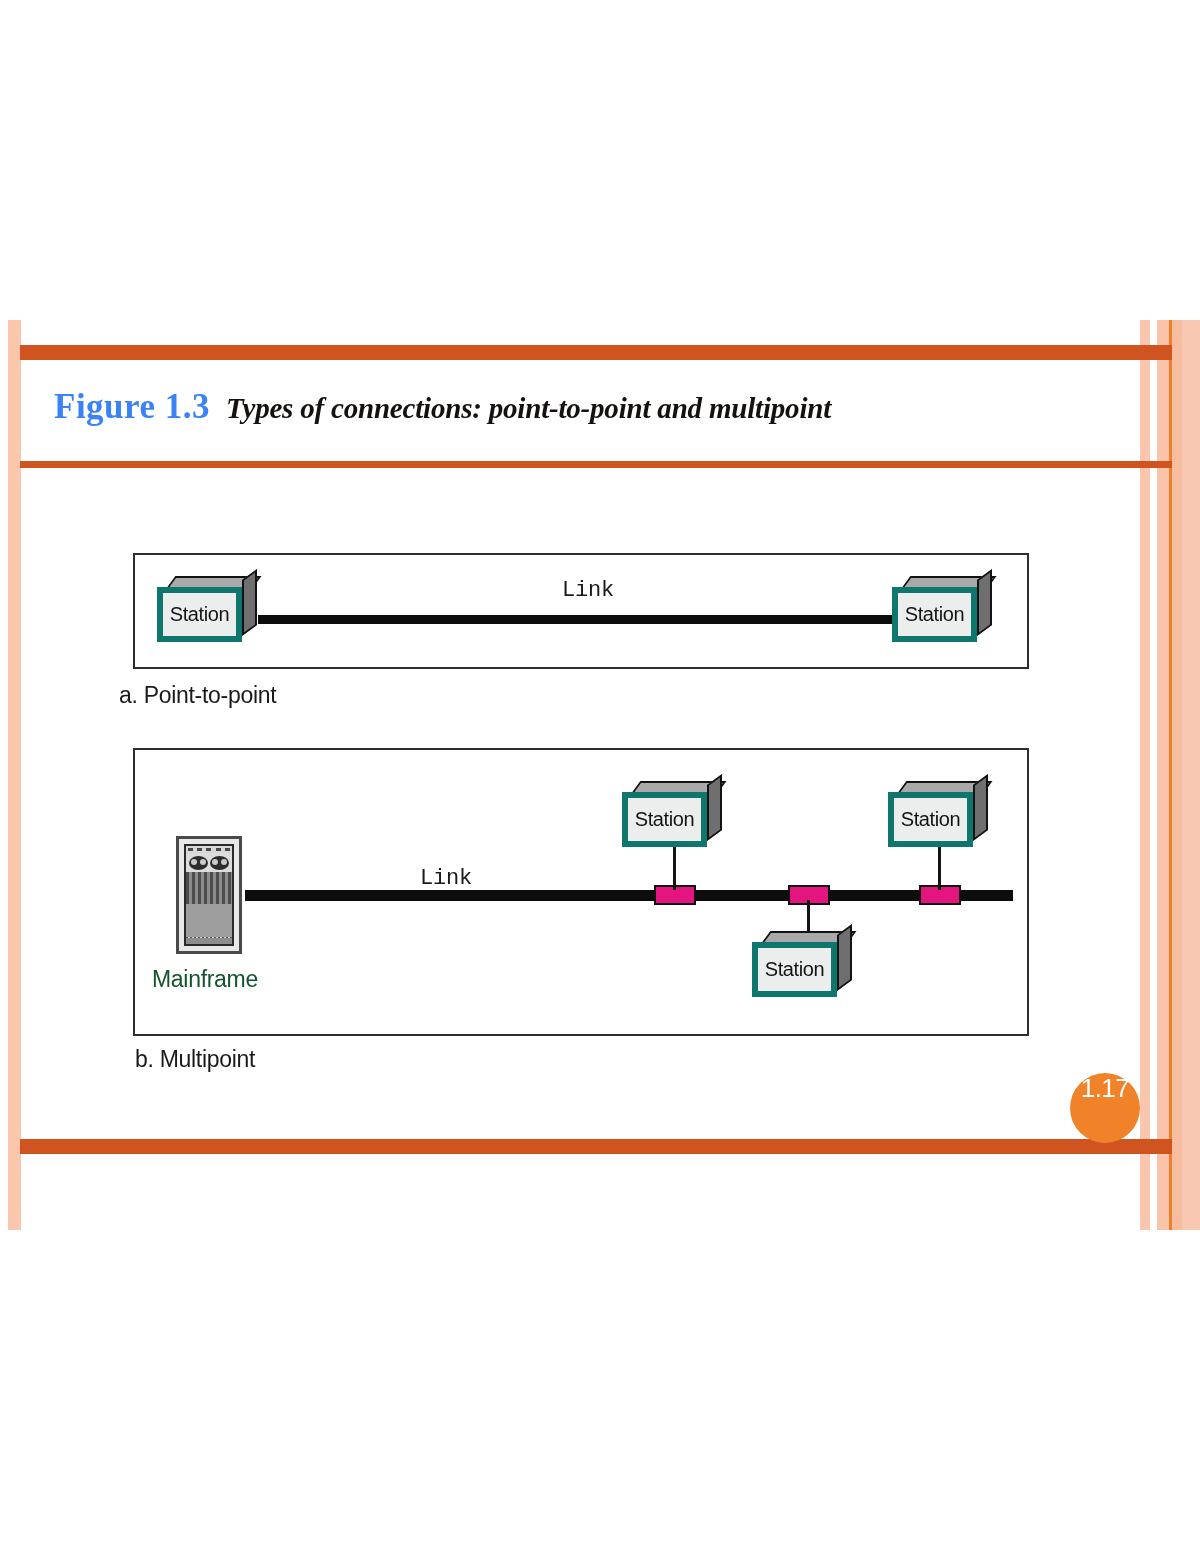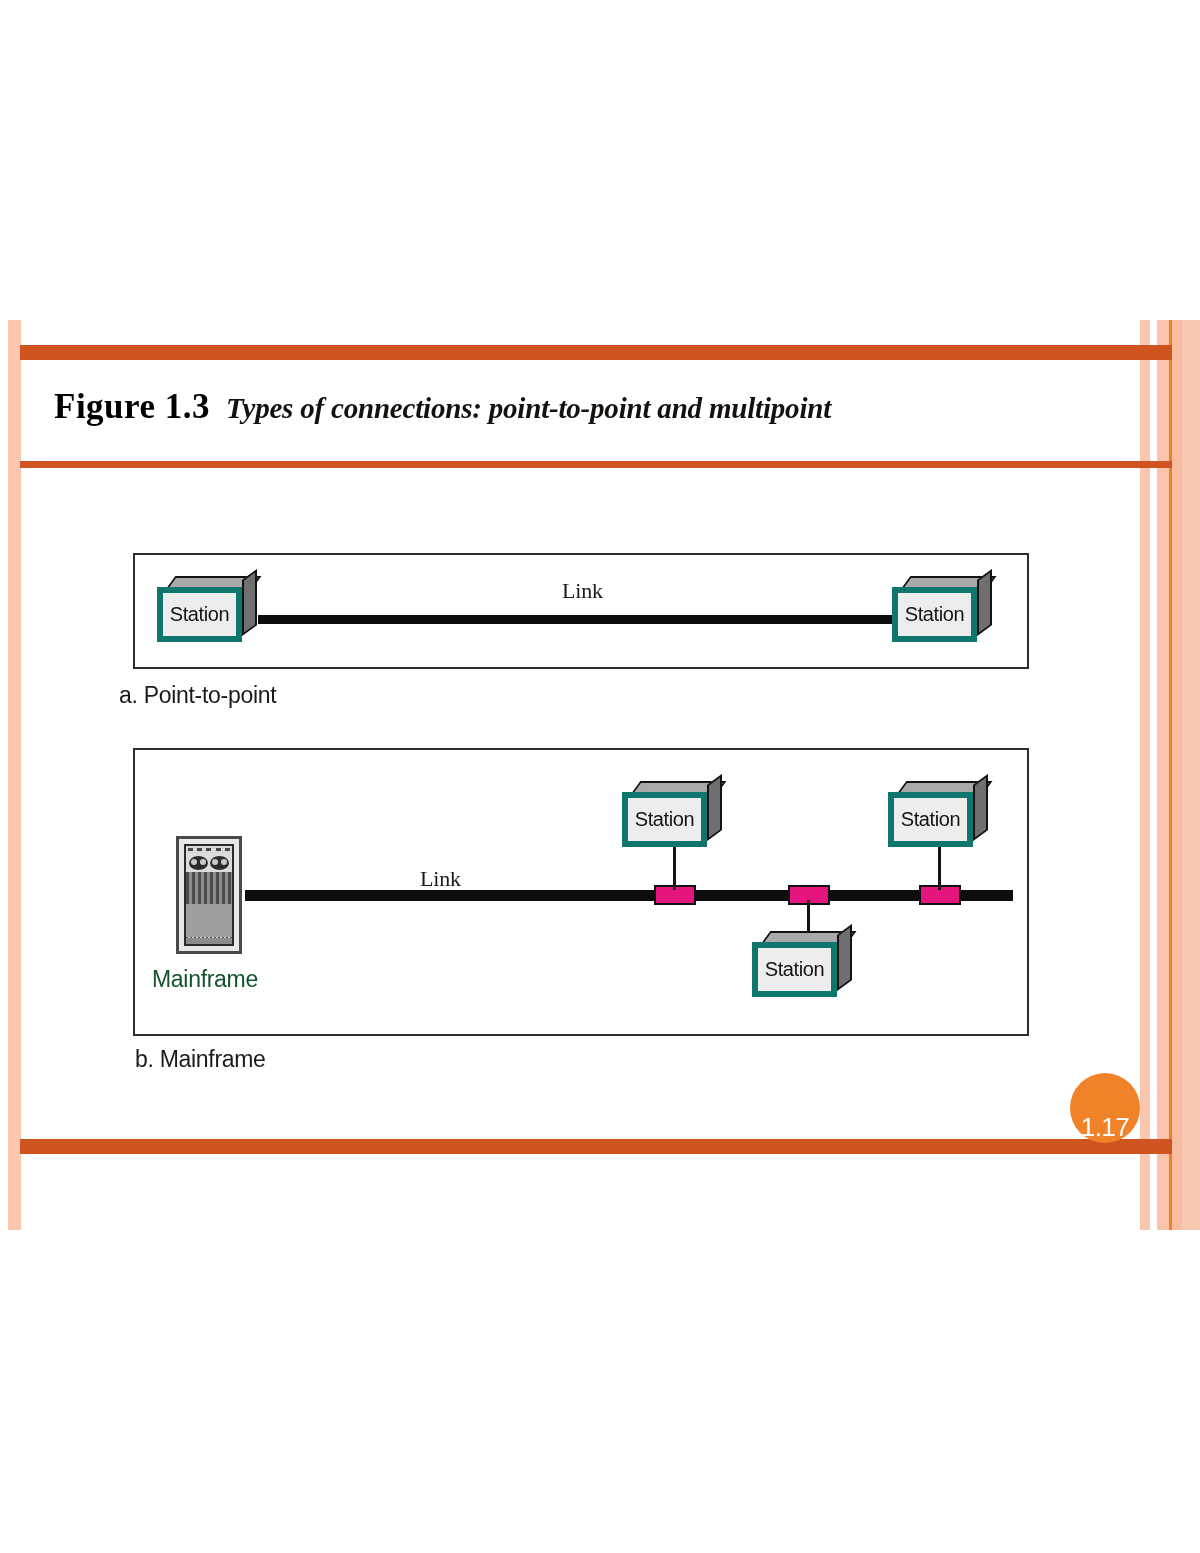--- a/index.html
+++ b/index.html
@@ -30,21 +30,21 @@
   #bar-mid   {left:20px;  top:461px;  width:1152px;height:7px;}
   #bar-bottom{left:20px;  top:1139px; width:1152px;height:15px;}
 
   
   #title-row{
     position:absolute;left:54px;top:387px;width:1060px;height:55px;
     white-space:nowrap;
   }
   #fig-label{
     font-family:"Liberation Serif", serif;
-    font-size:35px;font-weight:bold;color:#000000;
+    font-size:35px;font-weight:bold;color:#3b82f6;
     letter-spacing:.5px;
   }
   #fig-caption{
     font-family:"Liberation Serif", serif;
     font-size:29px;font-weight:bold;font-style:italic;color:#14110f;
     margin-left:16px;letter-spacing:-.2px;
   }
 
   
   .panel{
@@ -84,21 +84,21 @@
   }
   .station .face span{
     font-family:"Liberation Sans", sans-serif;
     font-size:20px;color:#141414;letter-spacing:-.4px;
   }
 
   
   .link-line{position:absolute;background:#0d0d0d;}
   .link-label{
     position:absolute;
-    font-family:Liberation Serif, serif;
+    font-family:Liberation Mono, monospace;
     font-size:22px;color:#1a1a1a;letter-spacing:-.2px;
     white-space:nowrap;
   }
   .drop{position:absolute;width:3px;background:#141414;}
 
   
   .tap{
     position:absolute;width:42px;height:20px;
     background:#e5157f;border:2px solid #111111;box-sizing:border-box;
   }
@@ -146,21 +146,21 @@
   #mf-caption{
     position:absolute;left:152px;top:966px;
     font-family:"Liberation Sans", sans-serif;
     font-size:23px;color:#14532d;letter-spacing:-.3px;white-space:nowrap;
   }
 
   
   #page-badge{
     position:absolute;left:1070px;top:1073px;width:70px;height:70px;
     background:#f08229;border-radius:50%;
-    display:flex;align-items:flex-end;justify-content:center;
+    display:flex;align-items:flex-start;justify-content:center;
     z-index:5;
   }
   #page-badge span{
     font-family:"Liberation Sans", sans-serif;
     font-size:26px;color:#ffffff;letter-spacing:-.5px;
   }
 </style>
 </head>
 <body>
 
@@ -257,19 +257,19 @@
   </div>
 
   <div class="station" style="left:752px;top:931px;">
     <div class="top"></div>
     <div class="side"></div>
     <div class="face">
       <span>Station</span>
     </div>
   </div>
 
-  <div class="panel-caption" id="cap-b">b. Mainframe</div>
+  <div class="panel-caption" id="cap-b">b. Multipoint</div>
 
   <div id="page-badge">
     <span>1.17</span>
   </div>
 
 </div>
 
 </body></html>

